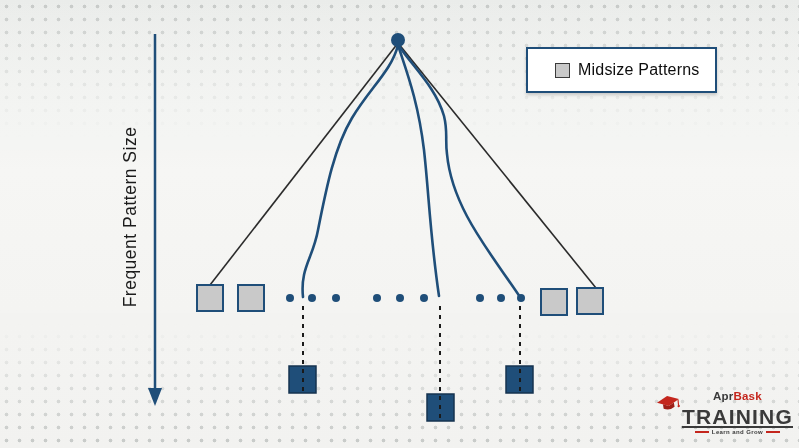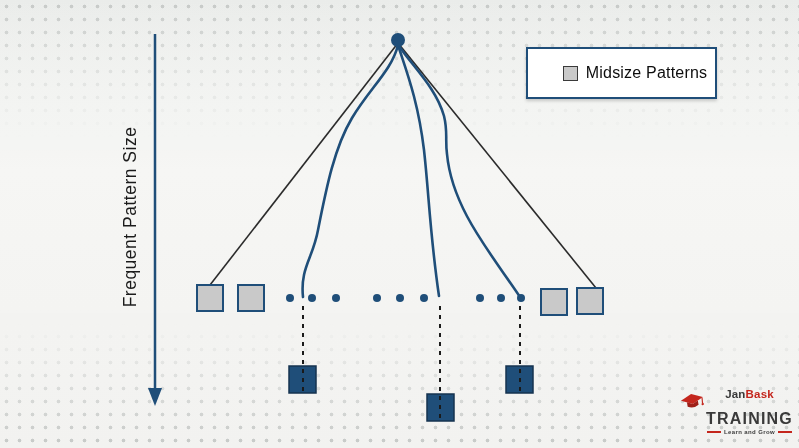--- a/index.html
+++ b/index.html
@@ -25,36 +25,36 @@
     background:linear-gradient(to bottom, rgba(240,241,239,0) 0%, rgba(242,243,241,.55) 45%, #f4f5f3 92%);
   }
   .halftone-bottom{bottom:0;height:135px;background-position:0 4px;}
   .halftone-bottom::after{
     content:"";position:absolute;inset:0;
     background:linear-gradient(to top, rgba(243,243,241,0) 0%, rgba(243,243,241,.55) 55%, #f3f3f1 92%);
   }
   svg.diagram{position:absolute;left:0;top:0;}
   
   .legend{
-    position:absolute;left:526px;top:47px;width:191px;height:52px;
+    position:absolute;left:526px;top:47px;width:191px;height:46px;
     background:#ffffff;border:2px solid #1f4e79;box-sizing:border-box;
-    display:flex;justify-content:center;gap:5px;
+    display:flex;flex-direction:column;justify-content:center;gap:5px;
     padding-left:27px;box-shadow:0 2px 3px rgba(0,0,0,.18);
   }
   .legend-row{display:flex;align-items:center;gap:8px;}
   .legend-swatch{width:15px;height:15px;border:1.6px solid #333;box-sizing:border-box;flex:0 0 auto;}
   .legend-label{font-size:16px;color:#0d0d0d;letter-spacing:.2px;white-space:nowrap;}
   
   .logo{position:absolute;right:6px;bottom:13px;display:flex;align-items:flex-start;}
   .cap-icon{margin-top:3px;margin-right:1px;transform:rotate(-10deg);}
   .logo-text{display:flex;flex-direction:column;align-items:center;line-height:1;}
   .brand{font-size:11.5px;font-weight:bold;letter-spacing:.2px;}
   .brand-first{color:#3a3a3a;}
   .brand-second{color:#c4261d;}
-  .training{font-size:16px;font-weight:bold;color:#3a3a3a;letter-spacing:1.2px;margin-top:11px;}
+  .training{font-size:21px;font-weight:bold;color:#3a3a3a;letter-spacing:1.2px;margin-top:4px;text-decoration:underline;}
   .tagline-row{display:flex;align-items:center;gap:3px;margin-top:2px;}
   .tagline-dash{width:14px;height:1.5px;background:#c4261d;}
   .tagline{font-size:6px;font-weight:bold;color:#3a3a3a;letter-spacing:.4px;white-space:nowrap;}
 </style>
 </head>
 <body>
 
 <div class="stage">
 
   <div class="halftone halftone-top"></div>
@@ -102,21 +102,21 @@
   <div class="logo">
     <span class="cap-icon">
       <svg width="24" height="22" viewBox="0 0 26 22">
         <polygon points="13,1 25,6.5 13,12 1,6.5" fill="#c4261d"></polygon>
         <path d="M7,9.2 L7,14 Q13,17.6 19,14 L19,9.2 L13,12 Z" fill="#9e1f18"></path>
         <line x1="24" y1="7" x2="23.5" y2="13" stroke="#c4261d" stroke-width="1.2"></line>
         <circle cx="23.5" cy="14" r="1.3" fill="#c4261d"></circle>
       </svg>
     </span>
     <span class="logo-text">
-      <span class="brand"><span class="brand-first">Jan</span><span class="brand-second">Bask</span></span>
+      <span class="brand"><span class="brand-first">Apr</span><span class="brand-second">Bask</span></span>
       <span class="training">TRAINING</span>
       <span class="tagline-row">
         <span class="tagline-dash"></span>
         <span class="tagline">Learn and Grow</span>
         <span class="tagline-dash"></span>
       </span>
     </span>
   </div>
 
 </div>

